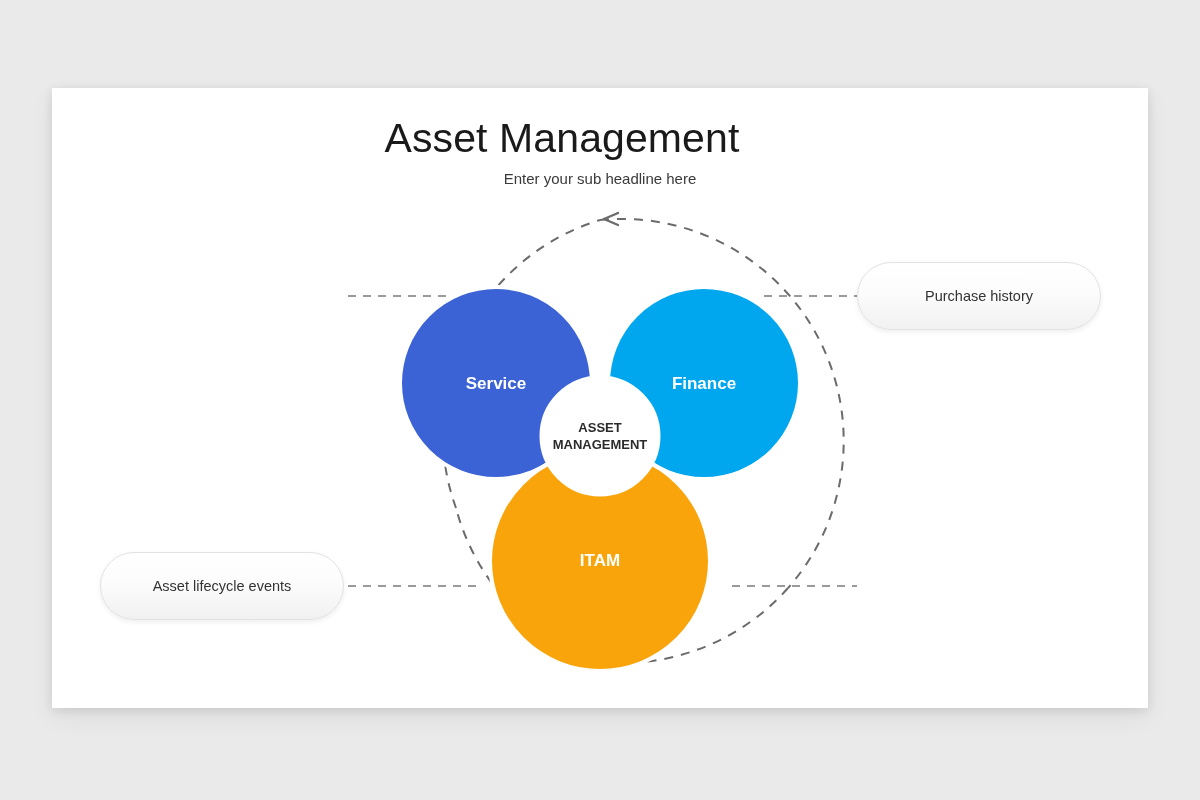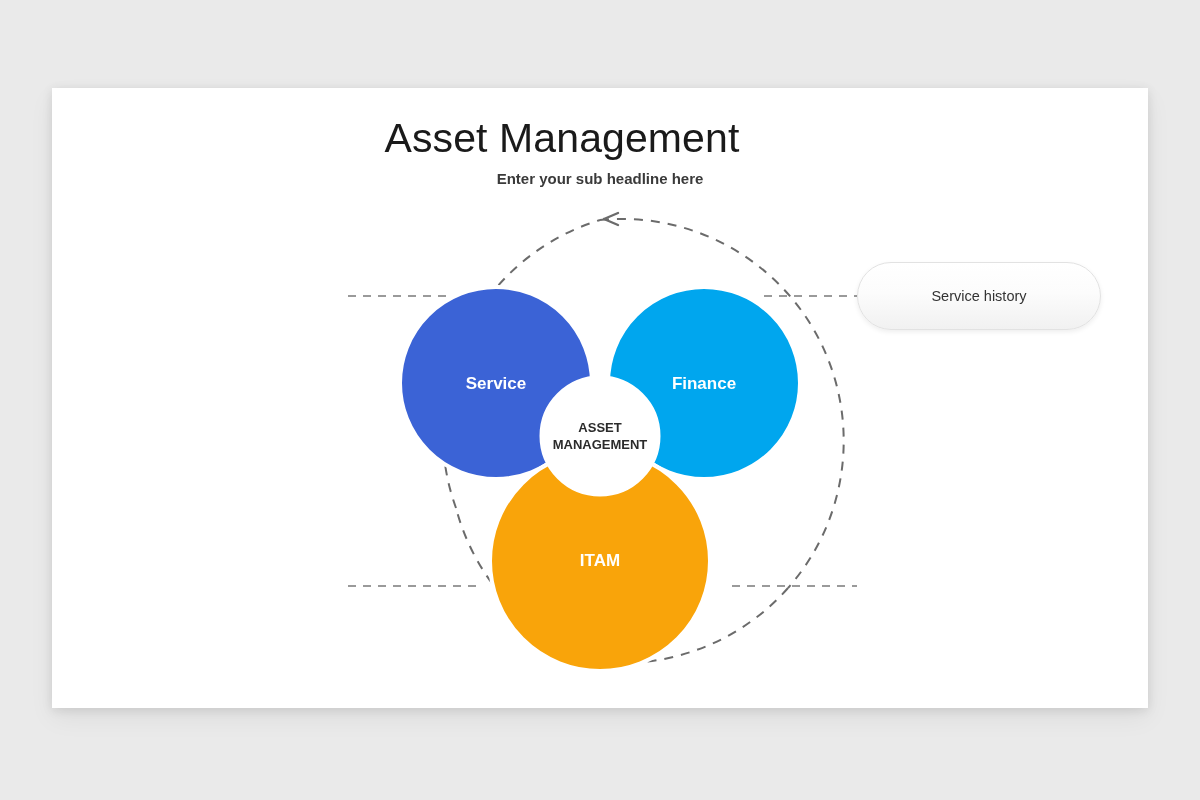--- a/index.html
+++ b/index.html
@@ -36,21 +36,21 @@
     letter-spacing: 0.1px;
   }
 
   .subtitle {
     position: absolute;
     left: 0;
     top: 82px;
     width: 1096px;
     text-align: center;
     font-size: 15px;
-    font-weight: 700;
+    font-weight: 400;
     color: #3a3a3a;
   }
 
   .stage {
     position: absolute;
     left: 0;
     top: 0;
     width: 1096px;
     height: 620px;
   }
@@ -154,20 +154,23 @@
 
       <text class="circle-label" x="444" y="301" text-anchor="middle" font-size="17">Service</text>
       <text class="circle-label" x="652" y="301" text-anchor="middle" font-size="17">Finance</text>
       <text class="circle-label" x="548" y="478" text-anchor="middle" font-size="17">ITAM</text>
 
       <text class="center-label" x="548" y="344" text-anchor="middle">ASSET</text>
       <text class="center-label" x="548" y="361" text-anchor="middle">MANAGEMENT</text>
     </svg>
 
 
+    <div class="pill pill-bl">
+      <span class="pill-label">Asset lifecycle events</span>
+    </div>
 
     <div class="pill pill-tr">
-      <span class="pill-label">Service history</span>
+      <span class="pill-label">Purchase history</span>
     </div>
 
 
   </div>
 </div>
 
 </body></html>

